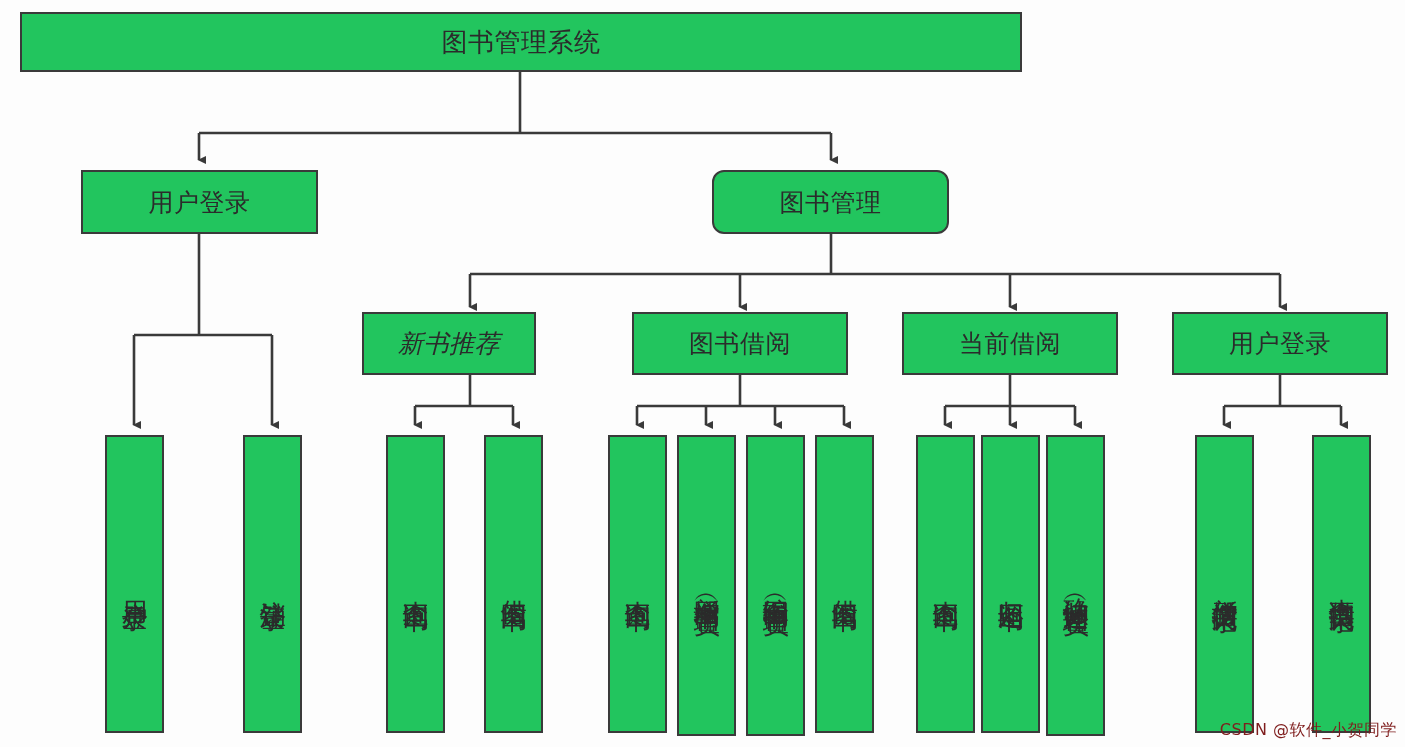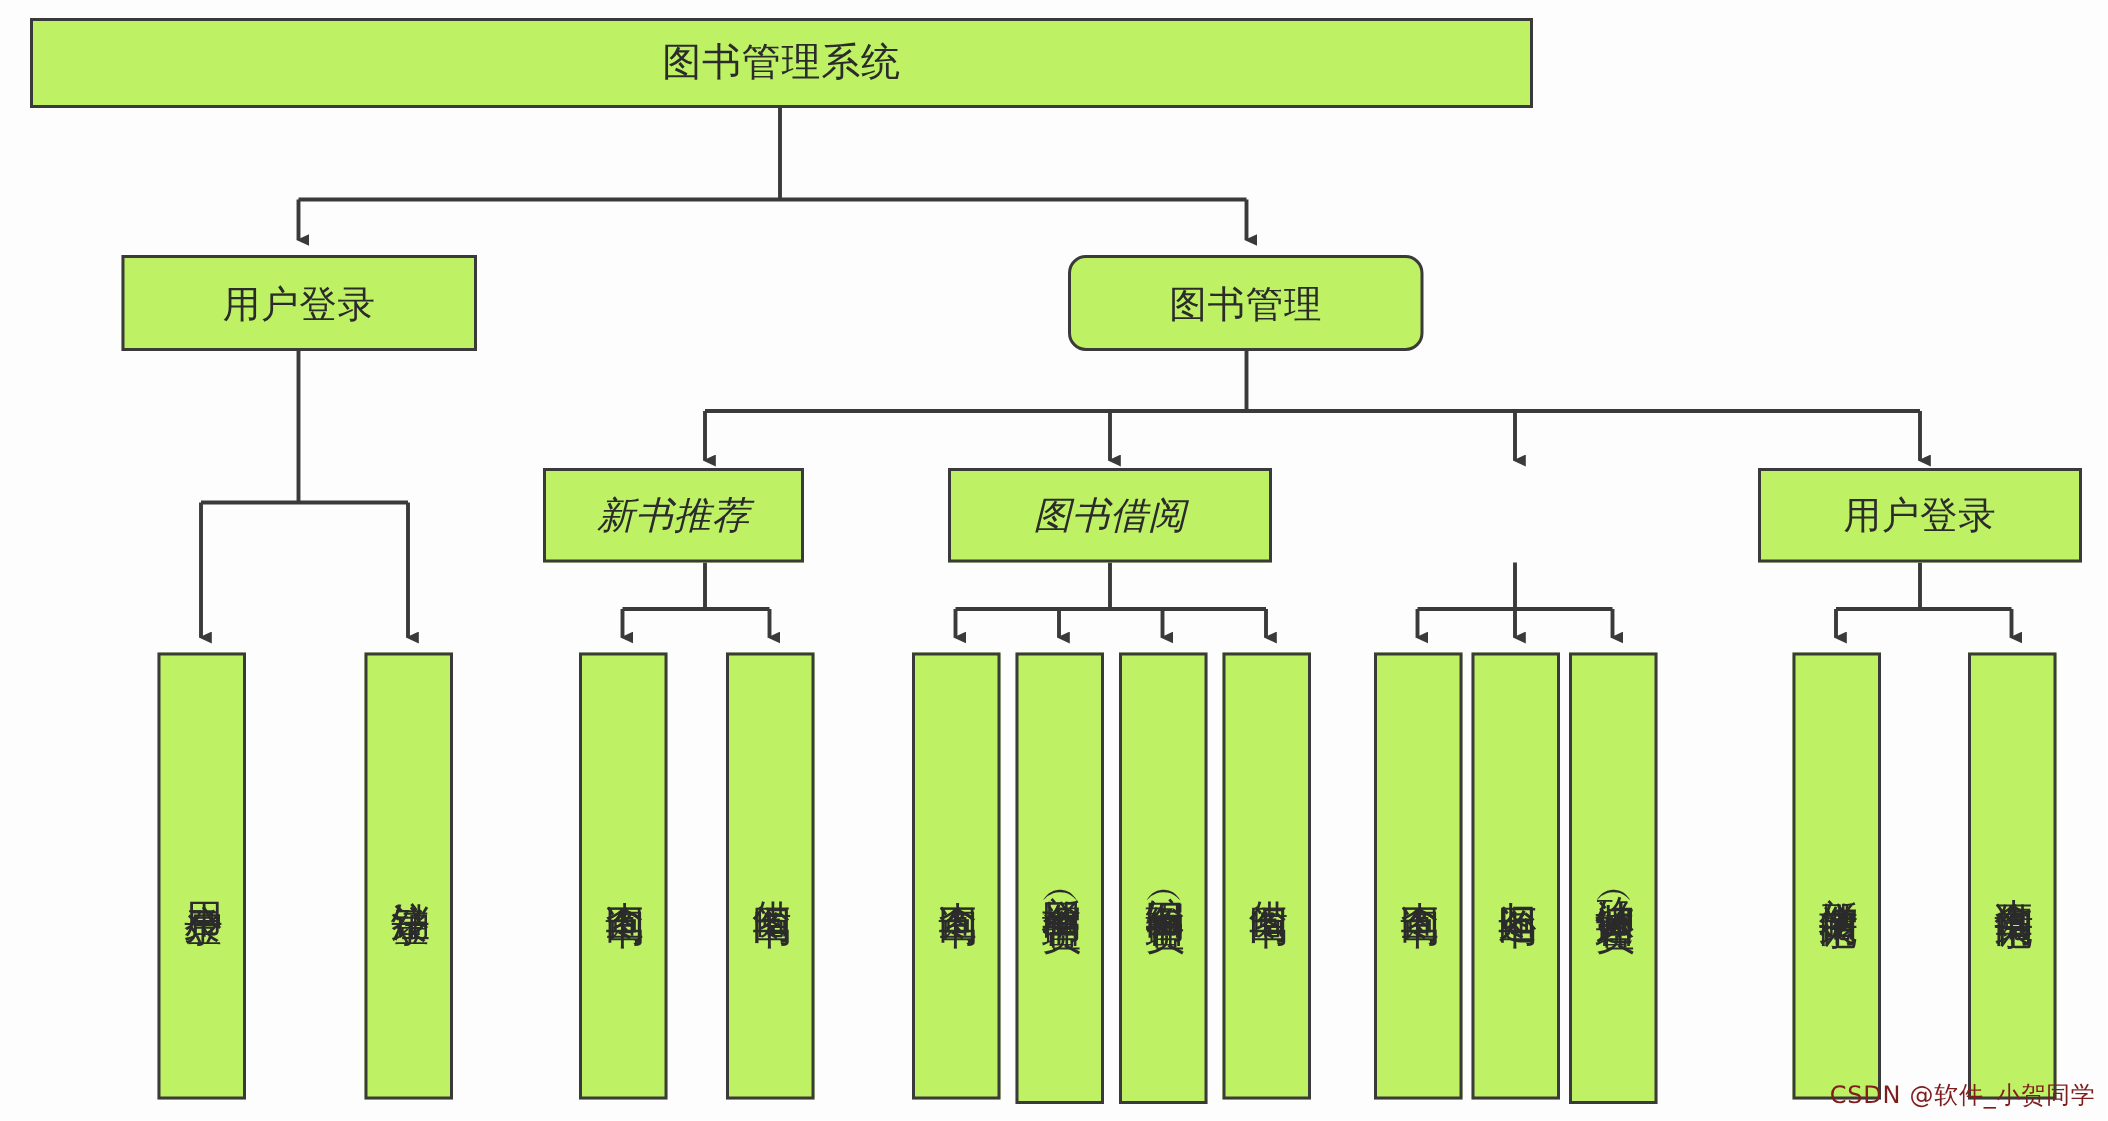--- a/index.html
+++ b/index.html
@@ -24,21 +24,21 @@
     position: absolute;
     left: 0;
     top: 0;
     width: 1405px;
     height: 747px;
     pointer-events: none;
   }
   .node {
     position: absolute;
     box-sizing: border-box;
-    background: #bef264;
+    background: #22c55e;
     border: 2.5px solid #3a3a3a;
     display: flex;
     align-items: center;
     justify-content: center;
     z-index: 2;
   }
   .node .label {
     color: #2b2b2b;
     line-height: 1.0;
     white-space: nowrap;
@@ -138,22 +138,25 @@
   <div class="node horiz" style="left:81px; top:170px; width:237px; height:64px;">
     <span class="label">用户登录</span>
   </div>
   <div class="node horiz" style="left:712px; top:170px; width:237px; height:64px;border-radius:12px;">
     <span class="label">图书管理</span>
   </div>
 
   <div class="node horiz" style="left:362px; top:312px; width:174px; height:63px;font-style:italic;">
     <span class="label">新书推荐</span>
   </div>
-  <div class="node horiz" style="left:632px; top:312px; width:216px; height:63px;font-style:italic;">
+  <div class="node horiz" style="left:632px; top:312px; width:216px; height:63px;">
     <span class="label">图书借阅</span>
+  </div>
+  <div class="node horiz" style="left:902px; top:312px; width:216px; height:63px;">
+    <span class="label">当前借阅</span>
   </div>
   <div class="node horiz" style="left:1172px; top:312px; width:216px; height:63px;">
     <span class="label">用户登录</span>
   </div>
 
   <div class="node vert" style="left:105px; top:435px; width:59px; height:298px;">
     <span class="label">用户登录</span>
   </div>
   <div class="node vert" style="left:243px; top:435px; width:59px; height:298px;">
     <span class="label">注销登录</span>

